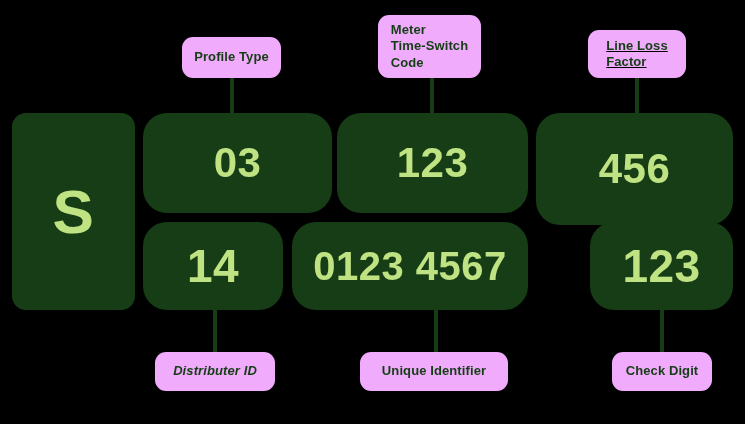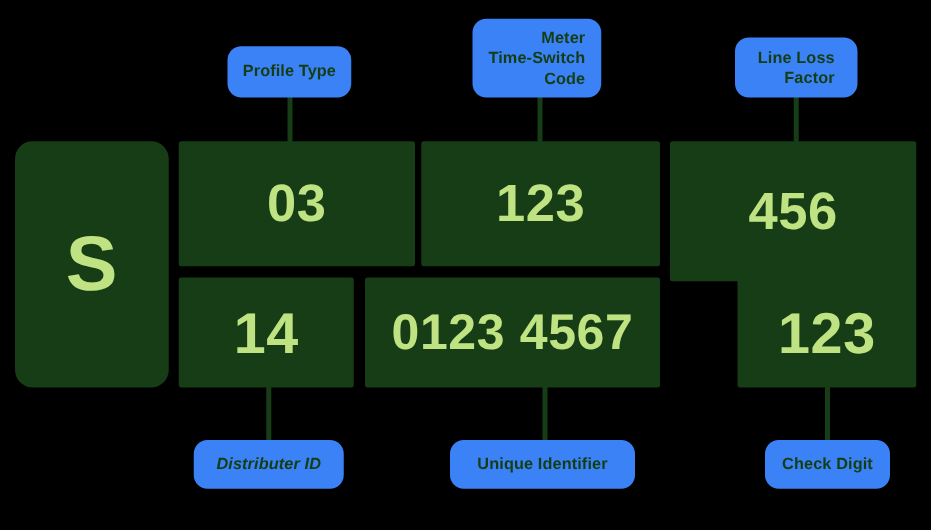--- a/index.html
+++ b/index.html
@@ -16,21 +16,21 @@
     width: 745px;
     height: 424px;
     background: #000000;
     overflow: hidden;
   }
 
   
   .vbox {
     position: absolute;
     background: #163d15;
-    border-radius: 2px;
+    border-radius: 24px;
     display: flex;
     align-items: center;
     justify-content: center;
     box-sizing: border-box;
     z-index: 3;
   }
   .vbox .vval {
     color: #bfe382;
     font-weight: 700;
     letter-spacing: 0.5px;
@@ -49,42 +49,42 @@
   .vbox-uid    { left: 292px; top: 222px; width: 236px; height: 88px; }
   .vbox-cd     { left: 590px; top: 222px; width: 143px; height: 88px; }
 
   .vbox-03 .vval, .vbox-mtc .vval, .vbox-llf .vval { font-size: 42px; }
   .vbox-14 .vval, .vbox-cd .vval { font-size: 46px; }
   .vbox-uid .vval { font-size: 40px; }
 
   
   .pill {
     position: absolute;
-    background: #3b82f6;
+    background: #f0abfc;
     border-radius: 11px;
     display: flex;
     align-items: center;
     justify-content: center;
     box-sizing: border-box;
-    text-align: right;
+    text-align: left;
     z-index: 4;
   }
   .pill .plabel {
     color: #143d14;
     font-size: 13px;
     font-weight: 700;
     line-height: 1.25;
     letter-spacing: 0.1px;
     padding: 0 10px;
     white-space: pre-line;
   }
 
   .pill-profile { left: 182px; top: 37px;  width: 99px;  height: 41px; }
   .pill-mtc     { left: 378px; top: 15px;  width: 103px; height: 63px; }
-  .pill-llf     { left: 588px; top: 30px;  width: 98px;  height: 48px; }
+  .pill-llf     { left: 588px; top: 30px;  width: 98px;  height: 48px; text-decoration: underline; }
 
   .pill-dist    { left: 155px; top: 352px; width: 120px; height: 39px; font-style: italic; }
   .pill-uid     { left: 360px; top: 352px; width: 148px; height: 39px; }
   .pill-cd      { left: 612px; top: 352px; width: 100px; height: 39px; }
 
   
   .stem {
     position: absolute;
     width: 4px;
     background: #163d15;

